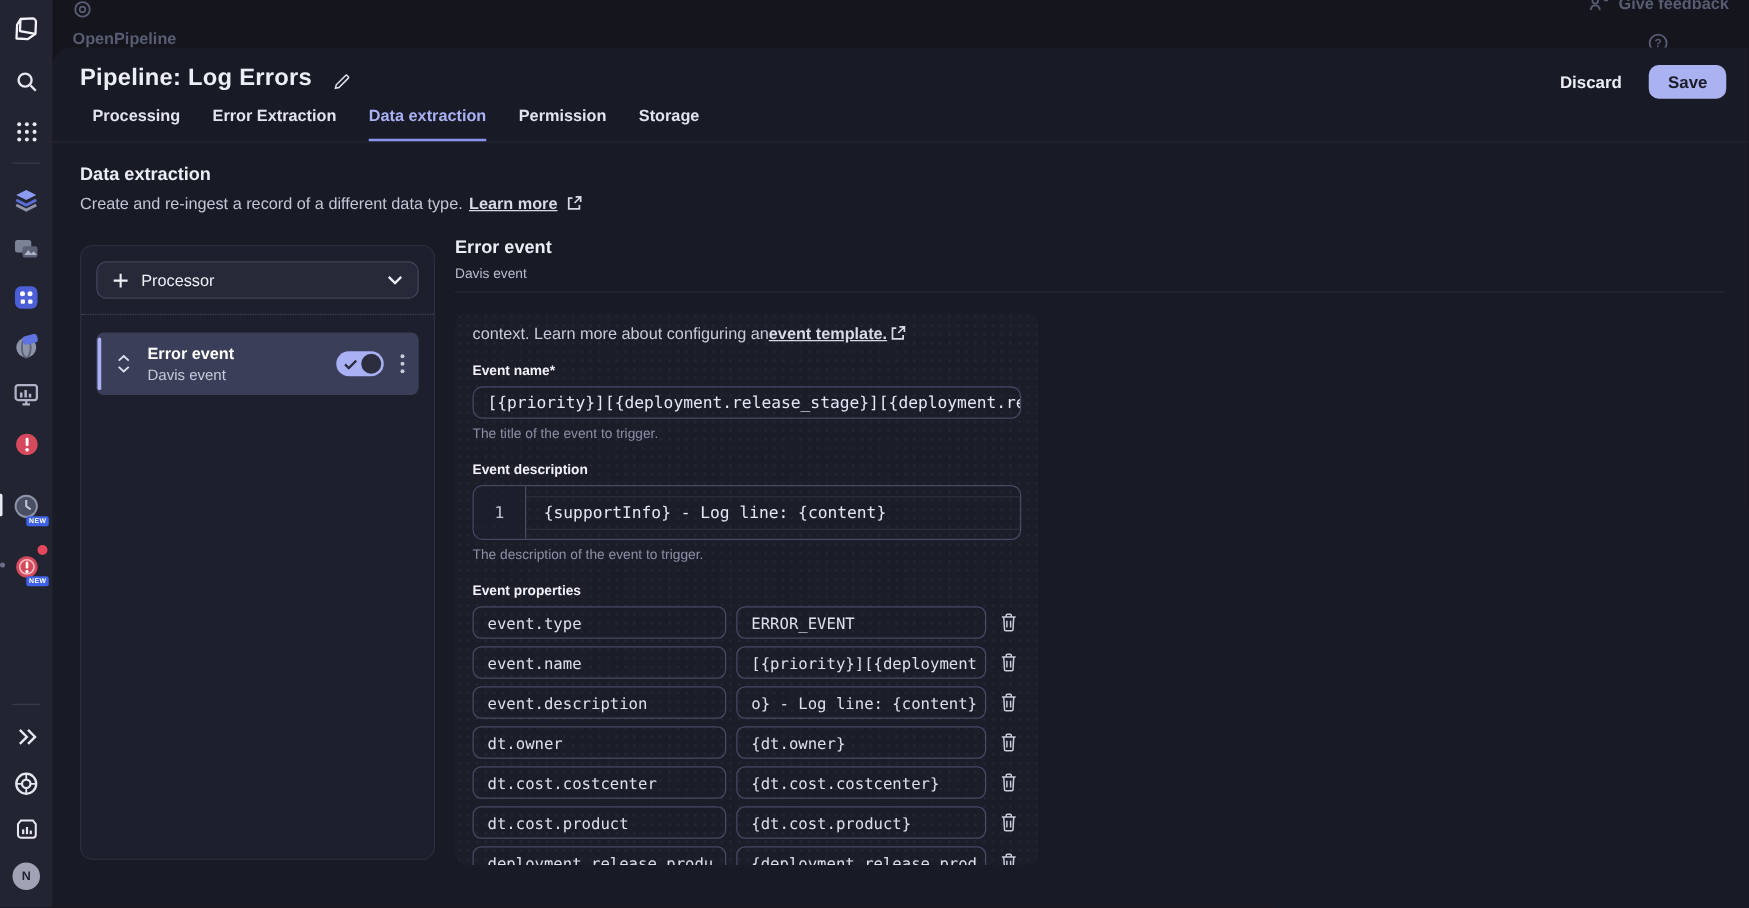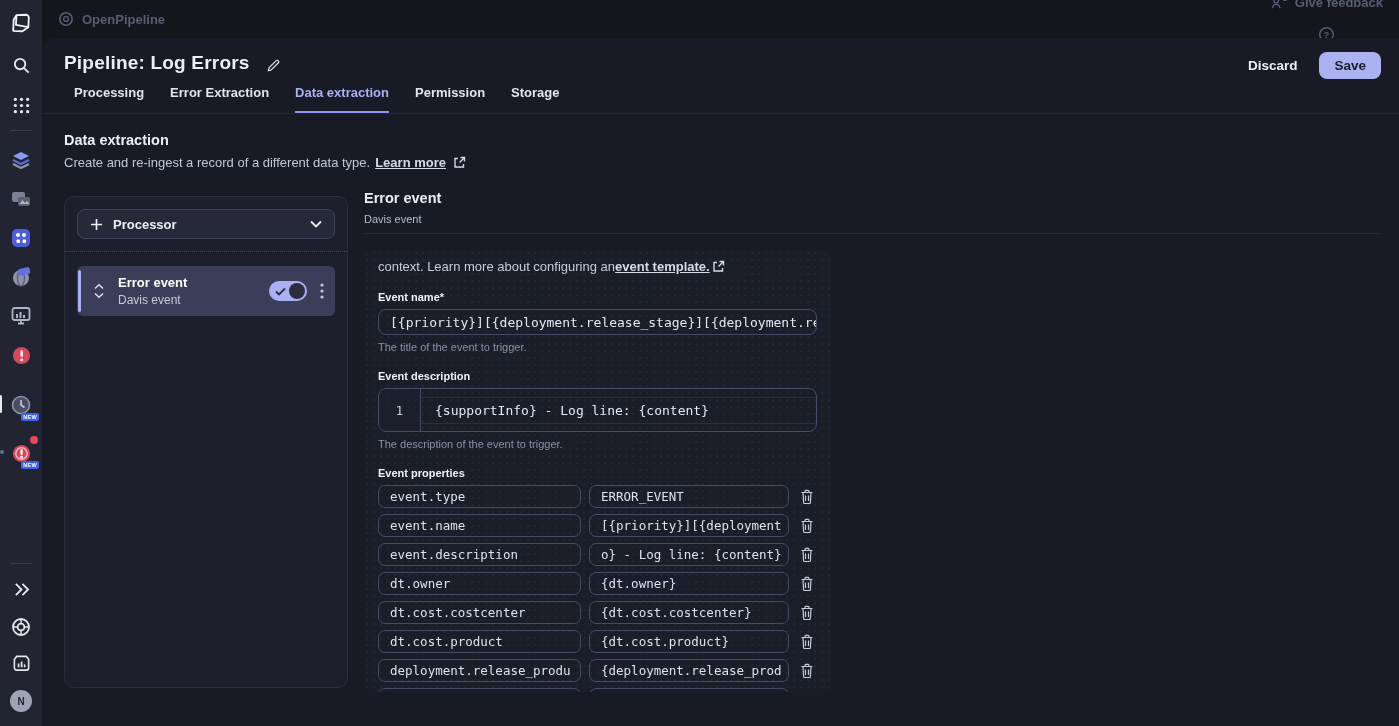--- a/index.html
+++ b/index.html
@@ -34,23 +34,23 @@
     color:#232432; font-size:10px; font-weight:700;
     display:flex; align-items:center; justify-content:center;
   }
 
   
   .topbar {
     position:absolute; left:42px; top:0; width:1357px; height:38px;
     display:flex; align-items:center;
   }
   .app-tab {
-    display:flex; align-items:center; gap:8px;
+    display:flex; align-items:flex-start; gap:8px;
     height:38px; padding:0 140px 0 16px;
-    color:#585d73; font-size:13px; font-weight:700;
+    color:#585d73; font-size:13px; font-weight:700;flex-direction:column;
   }
   .topbar-right { margin-left:auto; display:flex; align-items:center; gap:16px; padding-right:16px; color:#585d73;flex-direction:column; }
   .feedback { display:flex; align-items:center; gap:7px; font-size:13px; font-weight:700; }
 
   
   .content {
     position:absolute; left:42px; top:38px; width:1357px; height:688px;
     background:#181a26; border-top-left-radius:14px;
   }
   .page-header { position:absolute; left:22px; right:18px; top:14px; display:flex; }
@@ -80,21 +80,21 @@
   .ext-ic { display:inline-flex; margin-left:2px; }
 
   
   .proc-panel {
     position:absolute; left:22px; top:158px; width:284px; height:492px;
     background:#1d1f2c; border:1px solid #2b2d3d; border-radius:10px;
   }
   .proc-add {
     margin:12px; height:30px; display:flex; align-items:center; gap:10px;
     background:#272938; border:1px solid #41445a; border-radius:8px;
-    padding:0 12px; color:#eef0f8; font-size:13px; font-weight:700;
+    padding:0 12px; color:#eef0f8; font-size:13px; font-weight:400;
     font-family:inherit; width:calc(100% - 24px);
   }
   .proc-add .chev { margin-left:auto; }
   .proc-divider { border-top:1px dotted #41445a; margin-top:1px; }
   .proc-item {
     margin:14px 12px; height:50px; position:relative;
     background:#3b3e58; border-radius:6px;
     display:flex; align-items:center; padding-left:16px;
   }
   .proc-accent { position:absolute; left:1px; top:4px; width:3px; height:42px; border-radius:2px; background:#a9b1f4; }
@@ -145,21 +145,21 @@
   .code-area { flex:1; display:flex; align-items:center; position:relative; }
   .code-line {
     width:100%; padding:5px 0 5px 14px;
     border-top:1px solid rgba(255,255,255,.08); border-bottom:1px solid rgba(255,255,255,.08);
     font-family:"DejaVu Sans Mono", monospace; font-size:13px; color:#e4e7f5; white-space:nowrap;
   }
 
   .prop-row { display:flex; align-items:center; gap:8px; margin-bottom:6px; }
   .prop-key, .prop-val {
     height:23px; border:1px solid #474a66; border-radius:7px;
-    display:flex; align-items:center; padding:2px 11px;
+    display:flex; align-items:center; padding:12px 11px;
     font-family:"DejaVu Sans Mono", monospace; font-size:12.5px; color:#dde0ee;
     white-space:nowrap; overflow:hidden;text-align:right;
   }
   .prop-key { width:203px; }
   .prop-val { width:200px; }
   .trash-btn { background:none; border:none; margin-left:3px; display:flex; padding:0; }
 </style>
 </head>
 <body>
 

